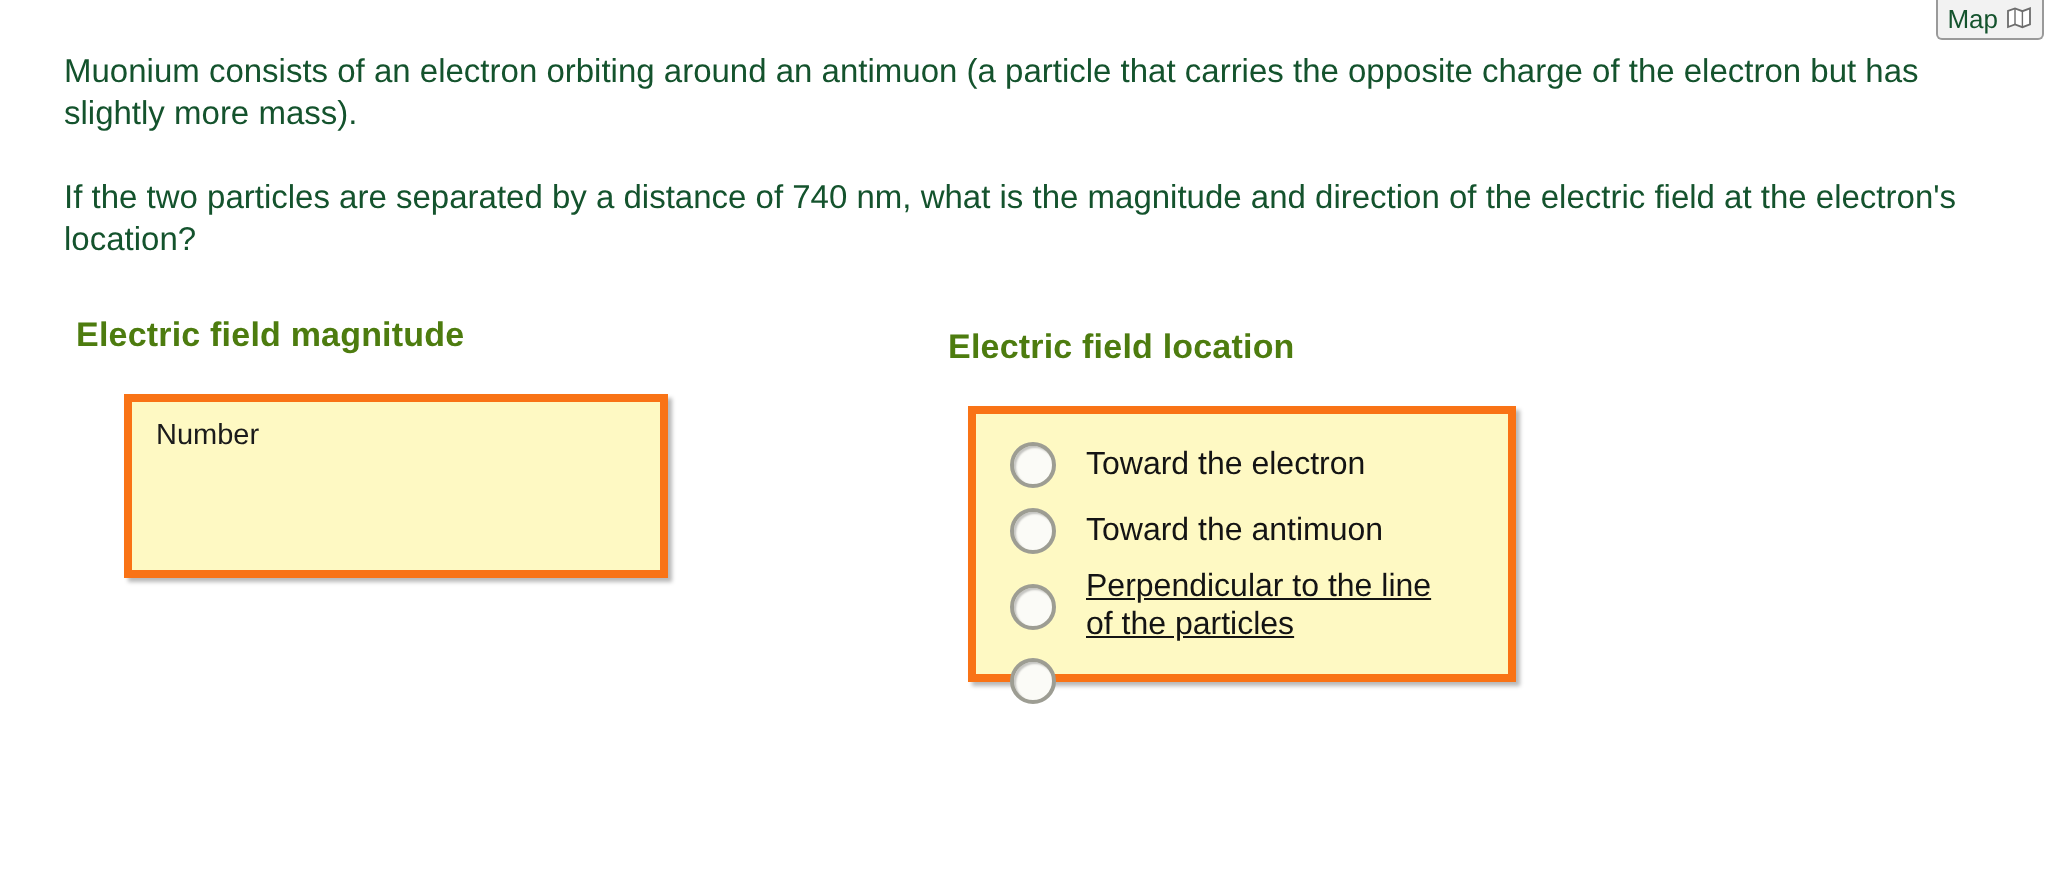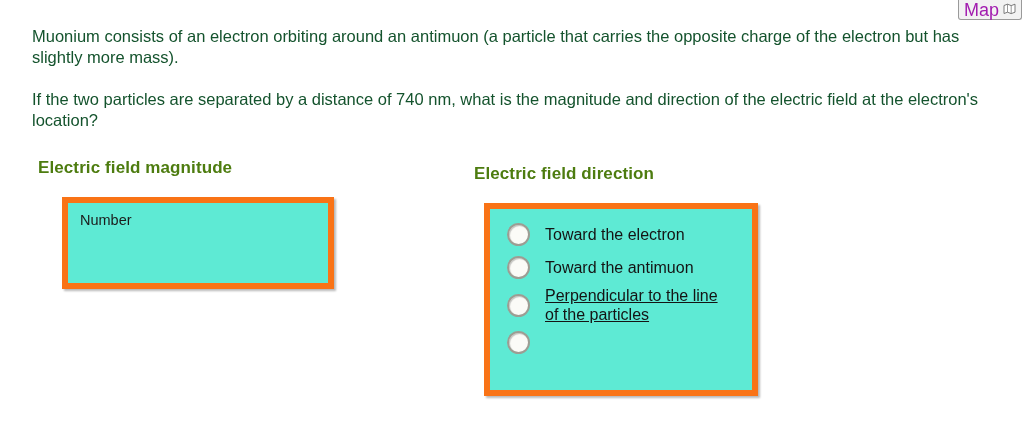--- a/index.html
+++ b/index.html
@@ -25,23 +25,23 @@
     height: 20px;
     box-sizing: border-box;
     background: #f2f2f2;
     border: 1px solid #9a9a9a;
     border-top: none;
     border-radius: 0 0 3px 3px;
     display: flex;
     align-items: center;
     gap: 4px;
     padding: 0 5px;
-    font-size: 18px;
+    font-size: 13px;
     line-height: 1;
-    color: #a21caf;
+    color: #14532d;
   }
   .map-tab .map-glyph {
     display: inline-block;
     width: 13px;
     height: 13px;
     position: relative;
   }
   .map-tab .map-glyph svg { display:block; }
 
   
@@ -64,22 +64,22 @@
     font-weight: bold;
     color: #4d7c0f;
     letter-spacing: 0.1px;
   }
   #magnitude-heading { left: 38px; top: 158px; }
   #direction-heading { left: 474px; top: 164px; }
 
   
   .panel {
     position: absolute;
-    background: #5eead4;
-    border: 6px solid #f97316;
+    background: #fef9c3;
+    border: 4px solid #f97316;
     box-shadow: 2px 2px 2px rgba(0,0,0,0.28);
     box-sizing: border-box;
   }
 
   #magnitude-panel {
     left: 62px;
     top: 197px;
     width: 272px;
     height: 92px;
     padding: 9px 10px 0 11px;
@@ -120,21 +120,21 @@
     font-weight: bold;
     font-size: 18px;
     color: #000;
     white-space: nowrap;
   }
 
   #direction-panel {
     left: 484px;
     top: 203px;
     width: 274px;
-    height: 193px;
+    height: 138px;
     padding: 9px 0 0 0;
   }
   .radio-row {
     display: flex;
     align-items: center;
     min-height: 33px;
     padding-left: 17px;
   }
   .radio {
     width: 19px;
@@ -171,21 +171,21 @@
   <p class="first">Muonium consists of an electron orbiting around an antimuon (a particle that carries the opposite charge of the electron but has slightly more mass).</p>
   <p class="second">If the two particles are separated by a distance of 740 nm, what is the magnitude and direction of the electric field at the electron's location?</p>
 </div>
 
 <div class="heading" id="magnitude-heading">Electric field magnitude</div>
 
 <div class="panel" id="magnitude-panel">
   <div class="number-label">Number</div>
 </div>
 
-<div class="heading" id="direction-heading">Electric field direction</div>
+<div class="heading" id="direction-heading">Electric field location</div>
 
 <div class="panel" id="direction-panel">
   <div class="radio-row">
     <span class="radio"></span>
     <span class="radio-label">Toward the electron</span>
   </div>
   <div class="radio-row">
     <span class="radio"></span>
     <span class="radio-label">Toward the antimuon</span>
   </div>

